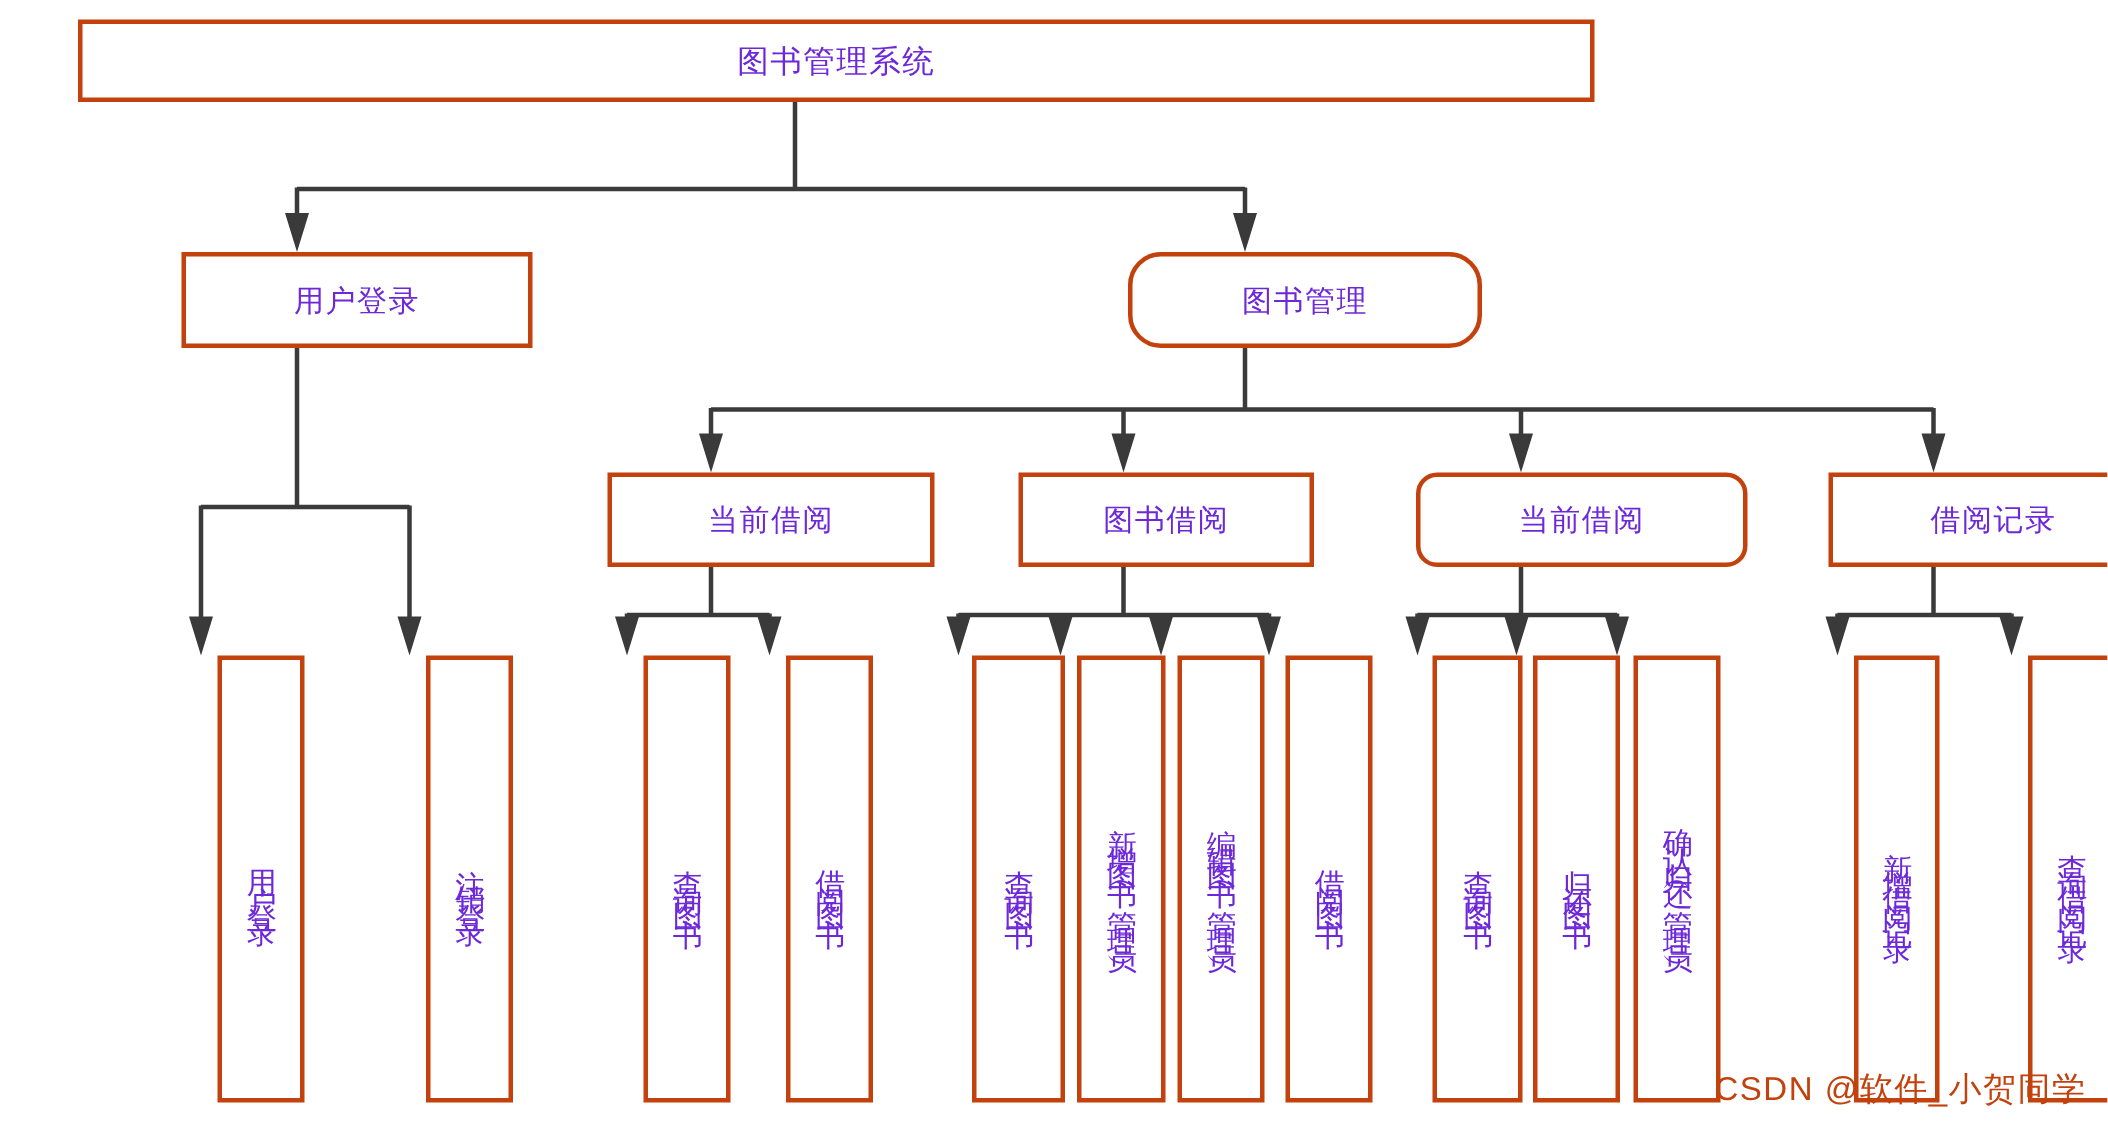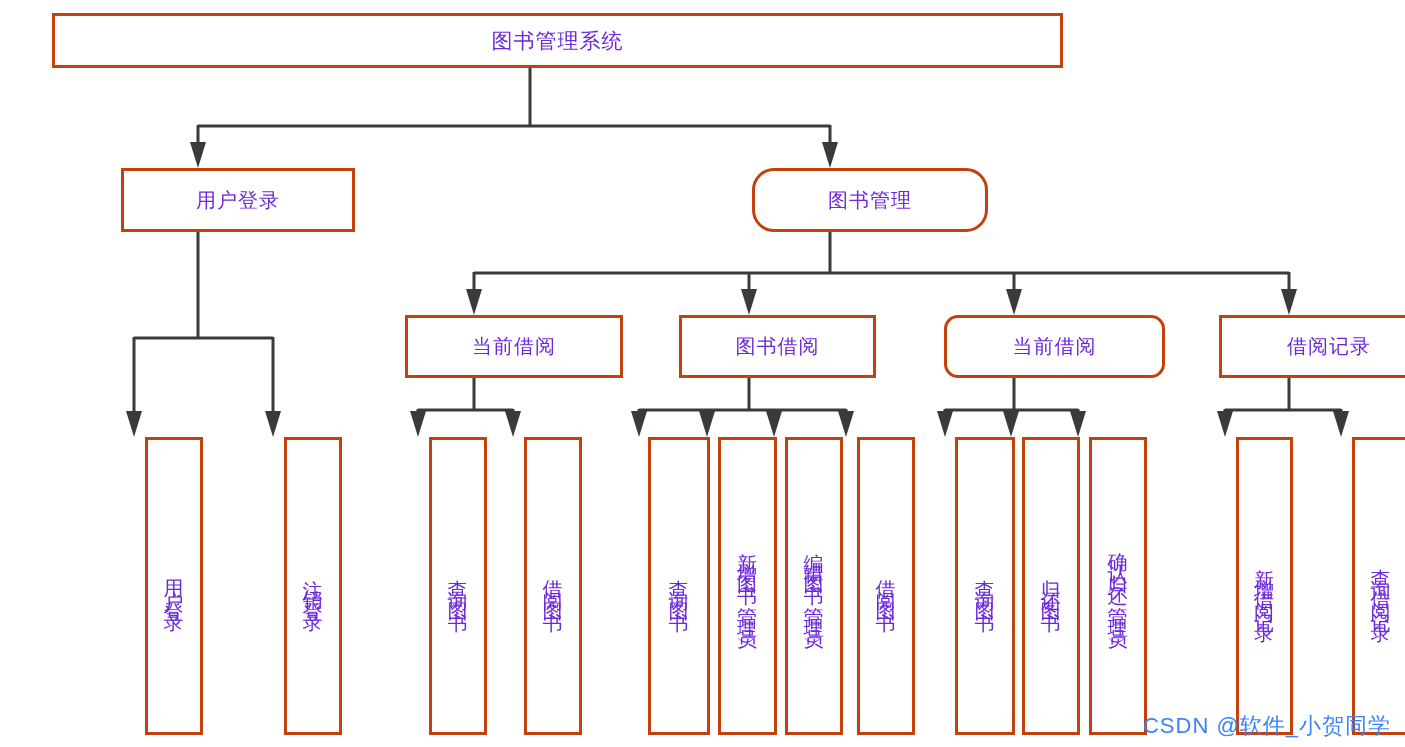--- a/index.html
+++ b/index.html
@@ -36,21 +36,21 @@
     letter-spacing: 11px;
     line-height: 1;
     font-size: 20px;
     white-space: nowrap;
   }
   .watermark {
     position: absolute;
     right: 14px;
     bottom: 6px;
     font-size: 22px;
-    color: #3b82f6;
+    color: #c2410c;
     letter-spacing: 1px;
   }
 </style>
 </head>
 <body>
 
 <div class="stage">
 
   <svg class="wires" width="1405" height="747" viewBox="0 0 1405 747">
 

